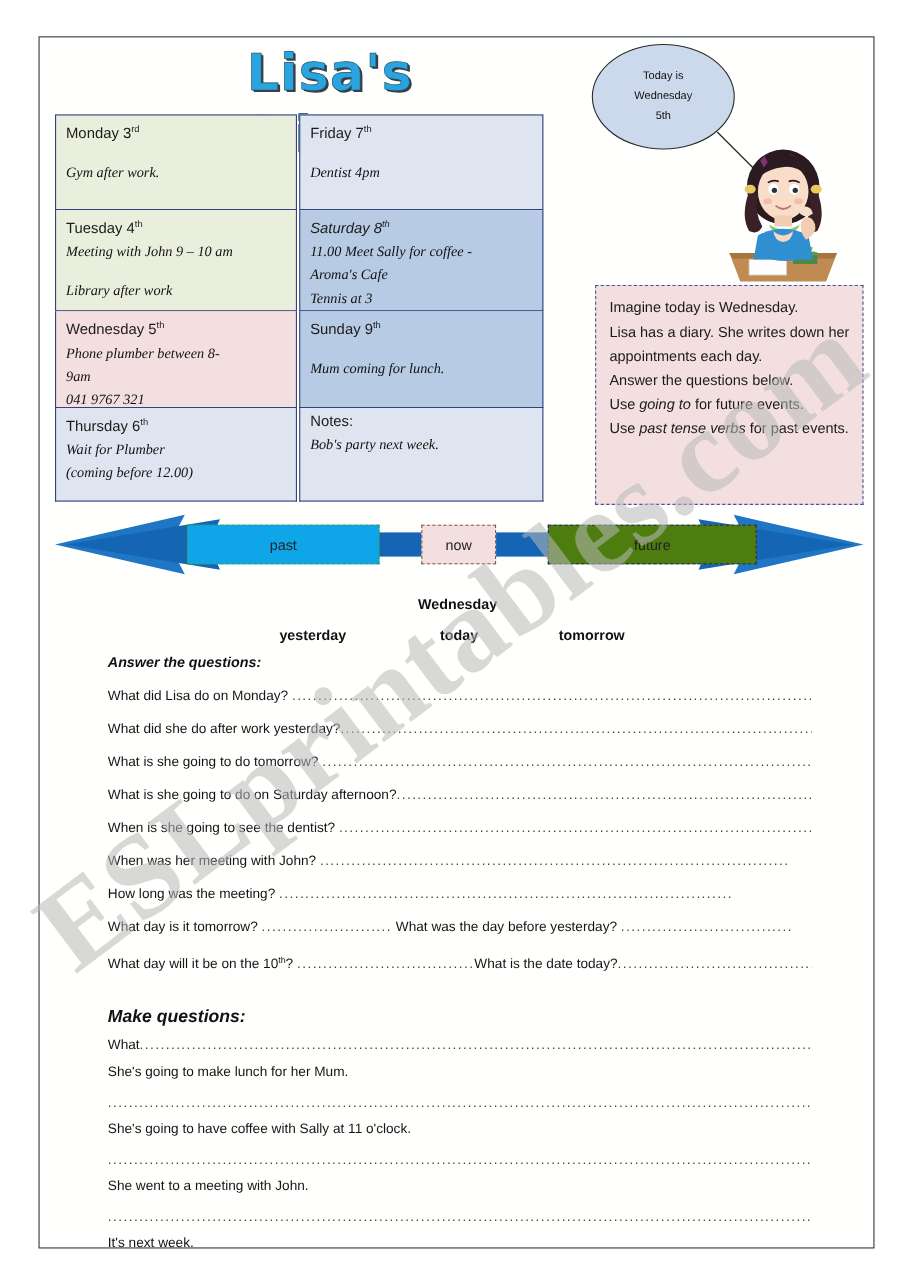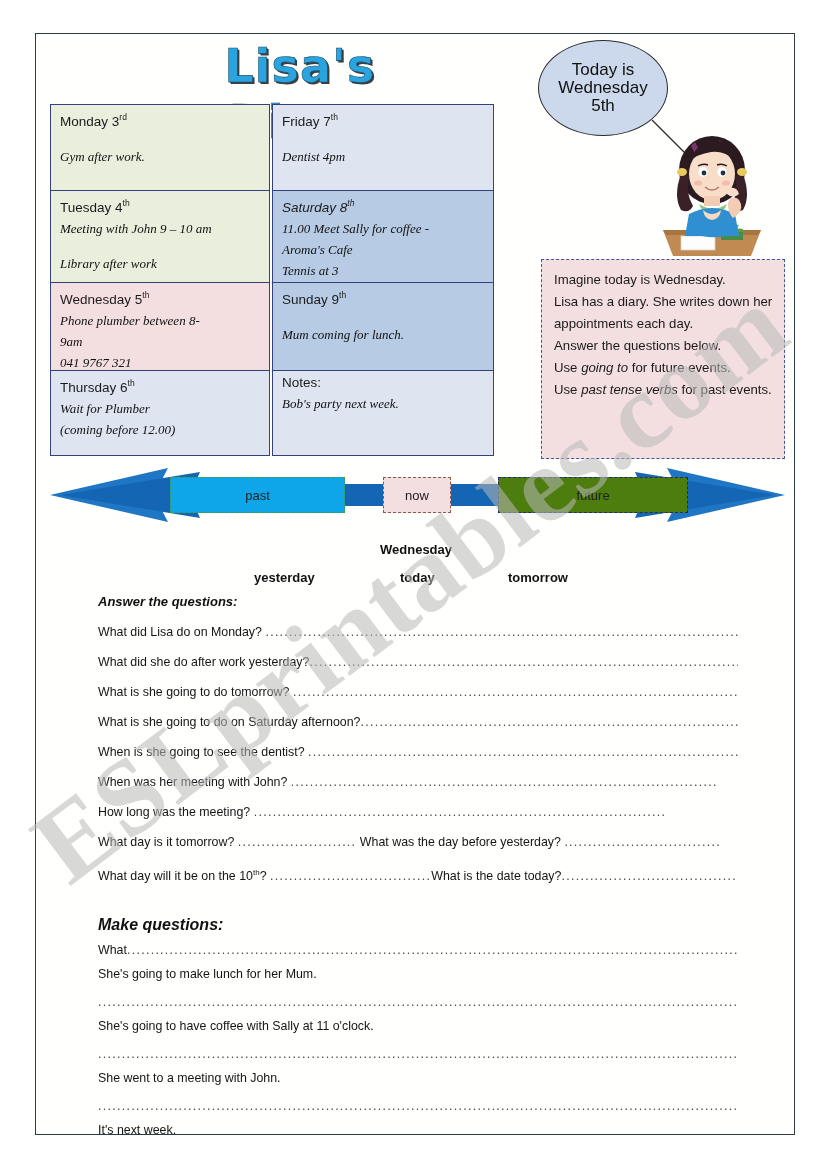--- a/index.html
+++ b/index.html
@@ -81,21 +81,21 @@
   #bubble{
     position:absolute;left:538px;top:40px;width:130px;height:96px;z-index:14;
   }
   #bubble .oval{
     width:130px;height:96px;border-radius:50%;
     background:#ccd9ec;border:1px solid #2b2b2b;
     display:flex;align-items:center;justify-content:center;
     box-sizing:border-box;
   }
   #bubble .btxt{
-    text-align:center;font-size:17px;line-height:18px;color:#111;
+    text-align:center;font-size:10px;line-height:18px;color:#111;
     font-family:"Liberation Sans", sans-serif;
   }
   #bubble-tail{
     position:absolute;left:650px;top:118px;width:60px;height:58px;z-index:13;
   }
 
   
   #girl{position:absolute;left:655px;top:122px;width:115px;height:140px;z-index:13;}
 
   

